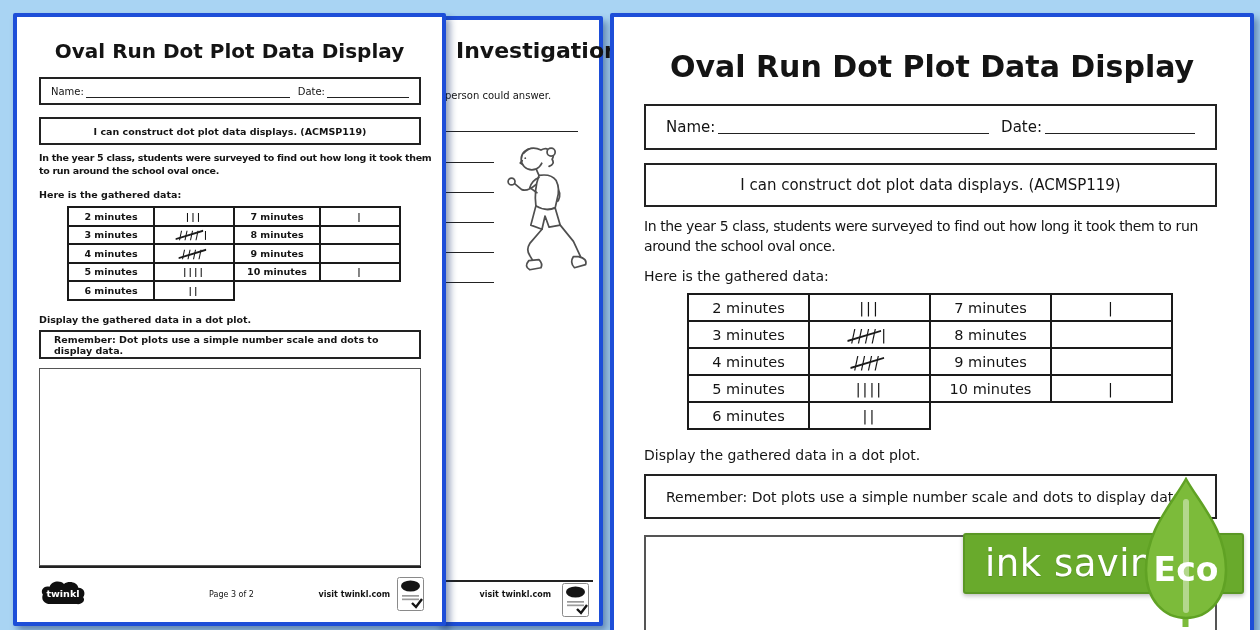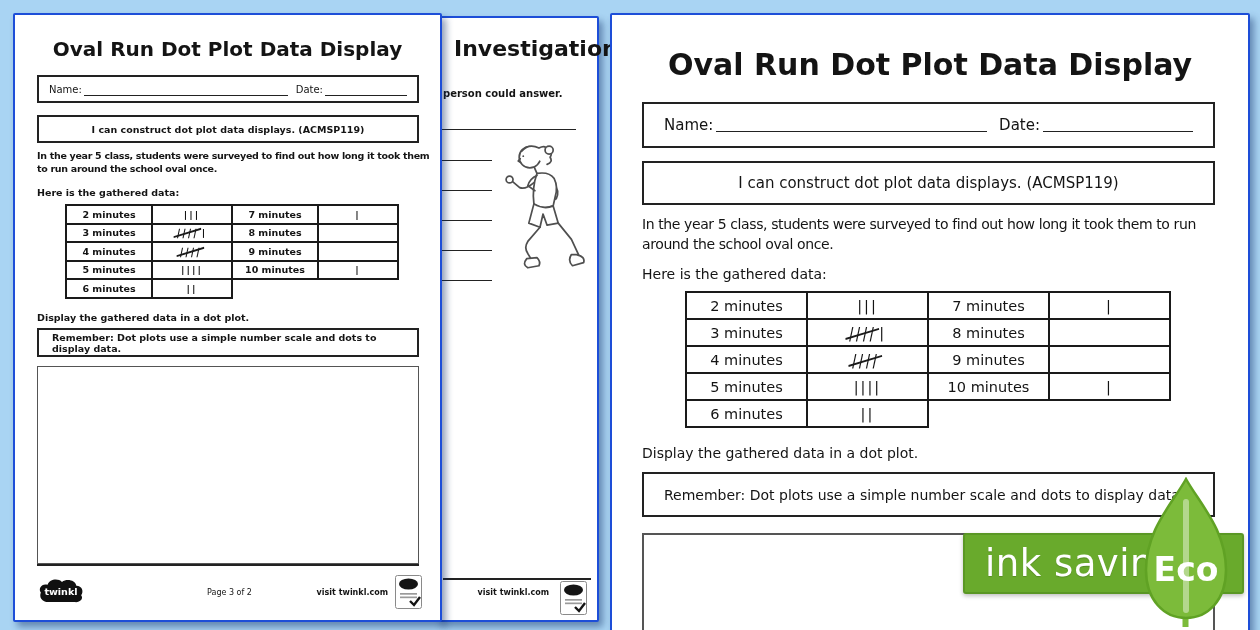--- a/index.html
+++ b/index.html
@@ -1,18 +1,18 @@
 <!DOCTYPE html>
 <html><head>
 <meta charset="utf-8">
 <style>
   html,body{margin:0;padding:0;background:#a9d4f3;}
   .canvas{position:relative;width:1260px;height:630px;background:#a9d4f3;overflow:hidden;
           font-family:"DejaVu Sans",sans-serif;color:#141414;}
-  .page{position:absolute;background:#fff;border:2px solid #1d4ed8;border-radius:2px;
+  .page{position:absolute;background:#fff;border:4px solid #1d4ed8;border-radius:2px;
         box-shadow:4px 5px 7px rgba(15,45,100,.45);}
   .page-mid{left:437px;top:16px;width:158px;height:602px;z-index:1;}
   .page-left{left:13px;top:13px;width:425px;height:605px;z-index:3;}
   .page-right{left:610px;top:13px;width:636px;height:650px;z-index:2;}
 
   
   .u{border-bottom:1px solid #222;height:13px;}
   table.tally{border-collapse:collapse;}
   table.tally td{border:2px solid #1a1a1a;text-align:center;vertical-align:middle;}
   .tfive{position:relative;display:inline-block;letter-spacing:2px;transform:skewX(-12deg);margin-right:3px;}
@@ -41,21 +41,21 @@
   .s-footrule{position:absolute;left:22px;right:21px;top:549px;border-top:2px solid #222;}
   .s-footer{position:absolute;left:20px;right:16px;top:556px;height:46px;font-size:8px;}
   .s-logo{position:absolute;left:2px;top:6px;width:48px;height:29px;}
   .s-pagelabel{position:absolute;left:0;right:0;top:17px;text-align:center;font-size:8px;}
   .s-visit{position:absolute;right:36px;top:17px;font-weight:bold;font-size:8px;}
   .mini-badge{position:absolute;width:27px;height:34px;}
   .s-badge{right:2px;top:4px;}
 
   
   .m-title{position:absolute;left:15px;top:18px;font-size:22px;font-weight:800;white-space:nowrap;}
-  .m-text{position:absolute;left:4px;top:70px;font-size:10px;font-weight:700;white-space:nowrap;}
+  .m-text{position:absolute;left:4px;top:70px;font-size:10px;font-weight:400;white-space:nowrap;}
   .ans-line{position:absolute;left:0;border-top:1.5px solid #222;}
   .m-runner{position:absolute;left:56px;top:124px;width:92px;height:142px;}
   .m-footrule{position:absolute;left:4px;right:6px;top:560px;border-top:2px solid #222;}
   .m-visit{position:absolute;right:48px;top:570px;font-weight:bold;font-size:8px;}
   .m-badge{right:10px;top:563px;}
 
   
   .l-title{position:absolute;left:0;right:0;top:32px;text-align:center;font-size:30px;font-weight:800;}
   .l-namebox{position:absolute;left:30px;right:33px;top:87px;height:46px;border:2px solid #222;
              display:flex;align-items:center;padding:0 20px;font-size:15px;box-sizing:border-box;}

